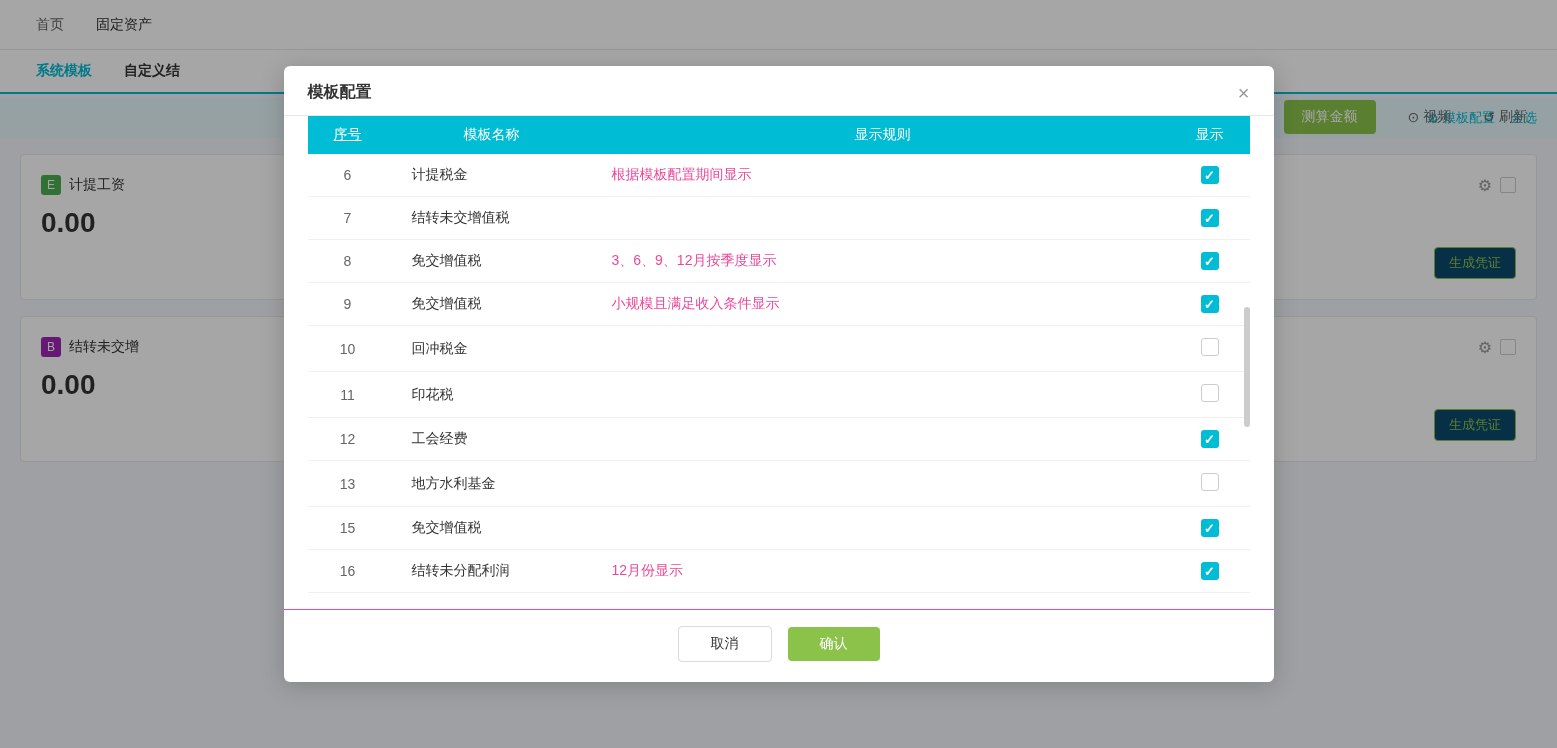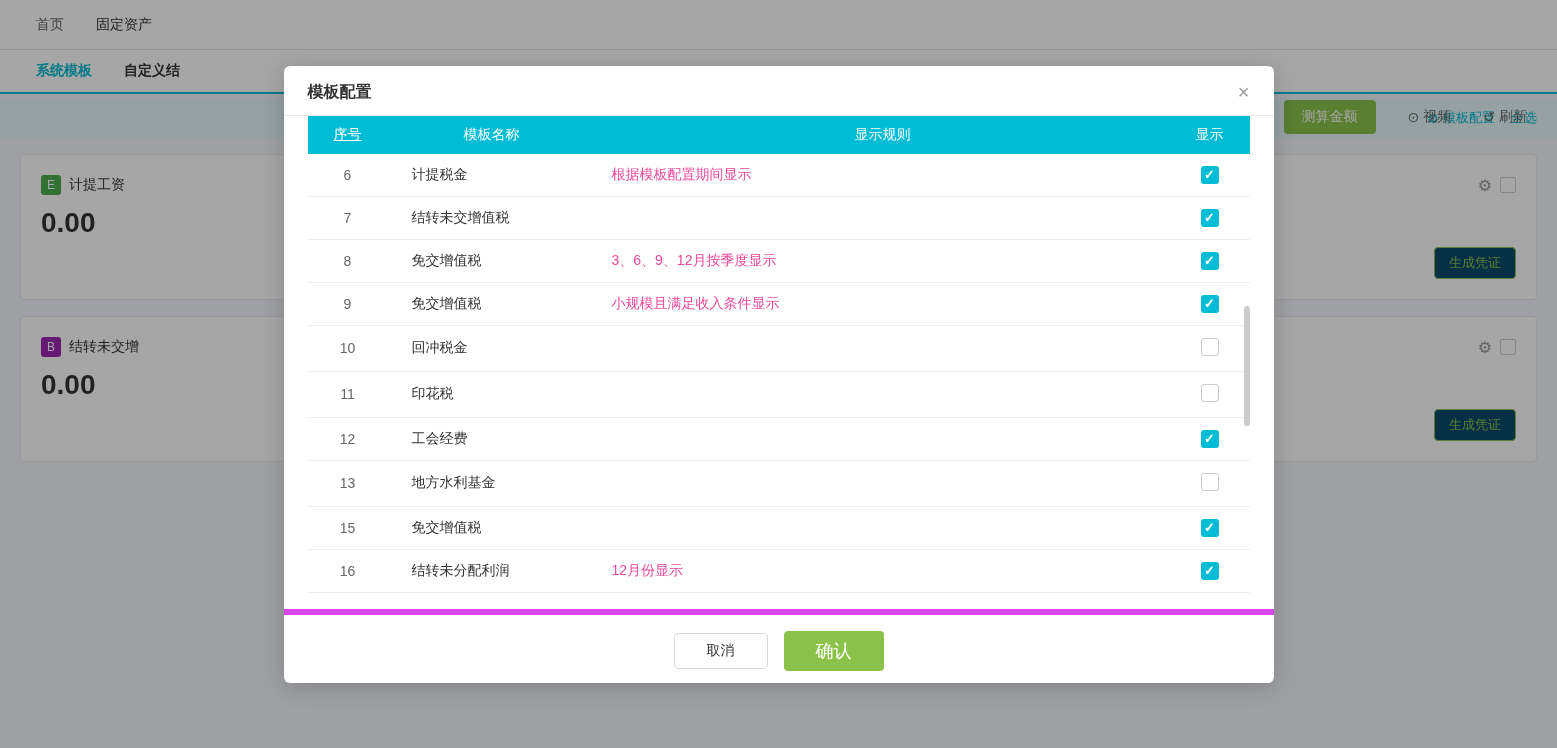--- a/index.html
+++ b/index.html
@@ -273,40 +273,40 @@
     .table-scroll::-webkit-scrollbar { width: 8px; }
     .table-scroll::-webkit-scrollbar-track { background: #f1f1f1; }
     .table-scroll::-webkit-scrollbar-thumb { background: #ccc; border-radius: 4px; }
 
     
     .modal-footer {
       display: flex;
       align-items: center;
       justify-content: center;
       gap: 16px;
-      padding: 16px 24px 12px;
-      border-top: 6px solid #d946ef;
+      padding: 16px 24px 20px;
+      border-top: 1px solid #d946ef;
     }
     .btn-cancel {
       border: 1px solid #d9d9d9;
       background: #fff;
       color: #333;
       padding: 8px 32px;
       border-radius: 4px;
       cursor: pointer;
       font-size: 14px;
     }
     .btn-confirm {
       background: #8bc34a;
       color: #fff;
       border: none;
       padding: 8px 32px;
       border-radius: 4px;
       cursor: pointer;
-      font-size: 18px;
+      font-size: 14px;
     }
 
     
     .scroll-indicator {
       position: absolute;
       right: 0;
       top: 40%;
       width: 6px;
       height: 120px;
       background: #ccc;

